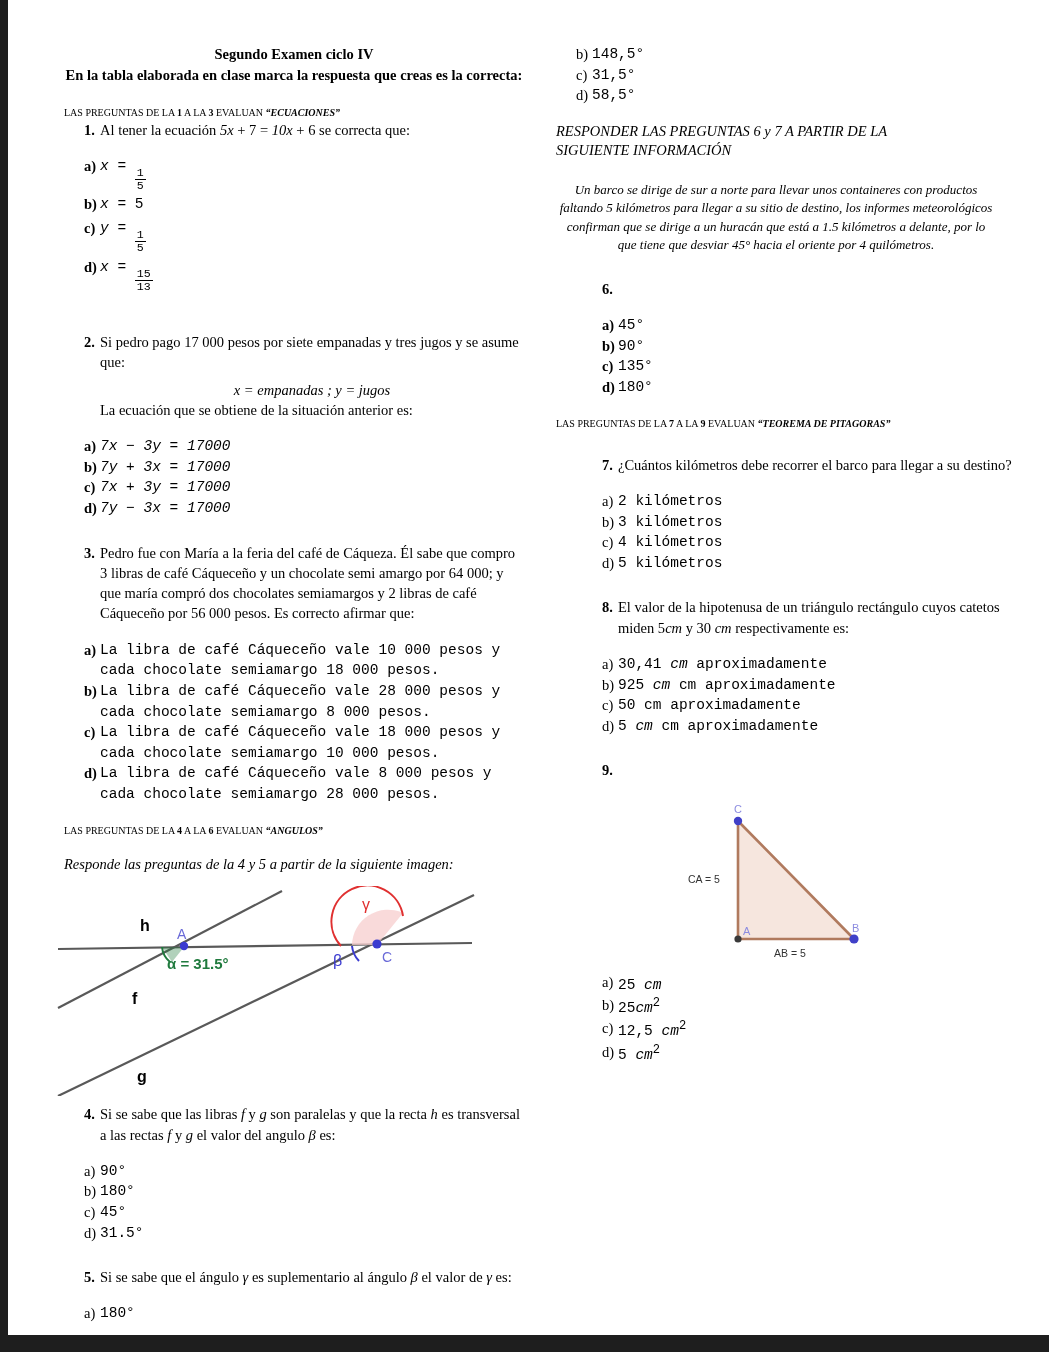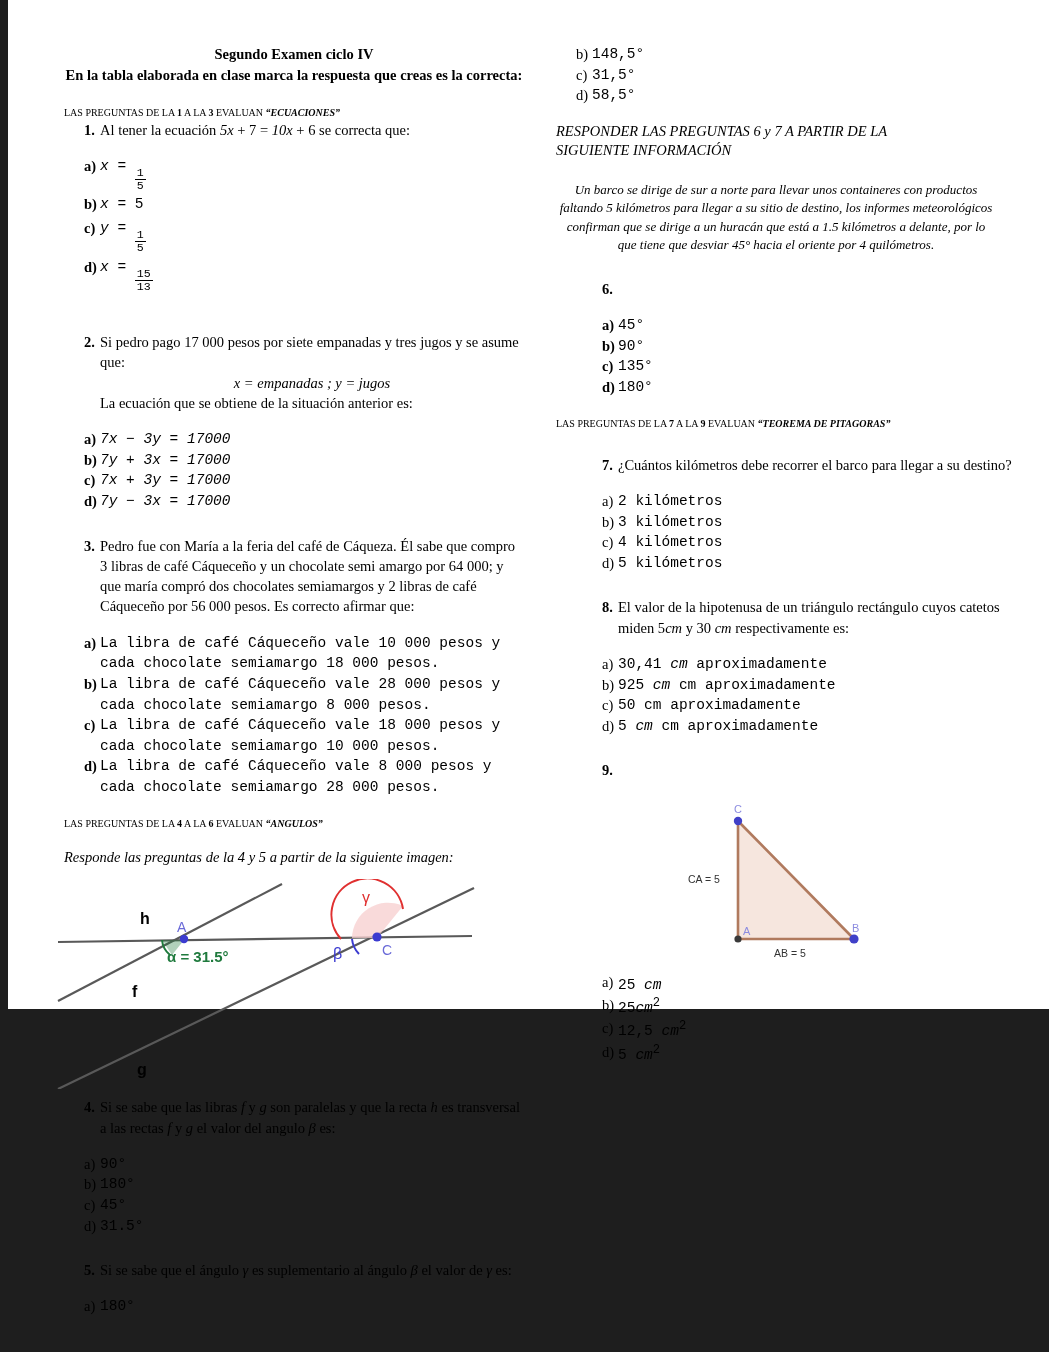--- a/index.html
+++ b/index.html
@@ -11,21 +11,21 @@
     width: 1049px;
     height: 1352px;
     overflow: hidden;
     font-family: "Liberation Serif", serif;
   }
   .page {
     position: absolute;
     left: 8px;
     top: 0;
     width: 1041px;
-    height: 1009px;
+    height: 1335px;
     background: #ffffff;
     box-sizing: border-box;
   }
   .col {
     position: absolute;
     top: 0;
   }
   .col-left { left: 56px; width: 460px; }
   .col-right { left: 548px; width: 470px; }
 
@@ -99,21 +99,21 @@
     display: inline-flex;
     flex-direction: column;
     vertical-align: -0.55em;
     text-align: center;
     line-height: 1.0;
     font-size: 0.8em;
   }
   .frac .num { border-bottom: 1px solid #000; padding: 0 2px; }
   .frac .den { padding: 0 2px; }
 
-  .center-line { text-align: center; }
+  .center-line { text-align: center; margin-top: 7px; }
 
   svg { display: block; }
 
   .spacer-8 { height: 8px; }
   .spacer-12 { height: 12px; }
   .spacer-16 { height: 16px; }
   .spacer-20 { height: 20px; }
   .spacer-24 { height: 24px; }
 </style>
 </head>

